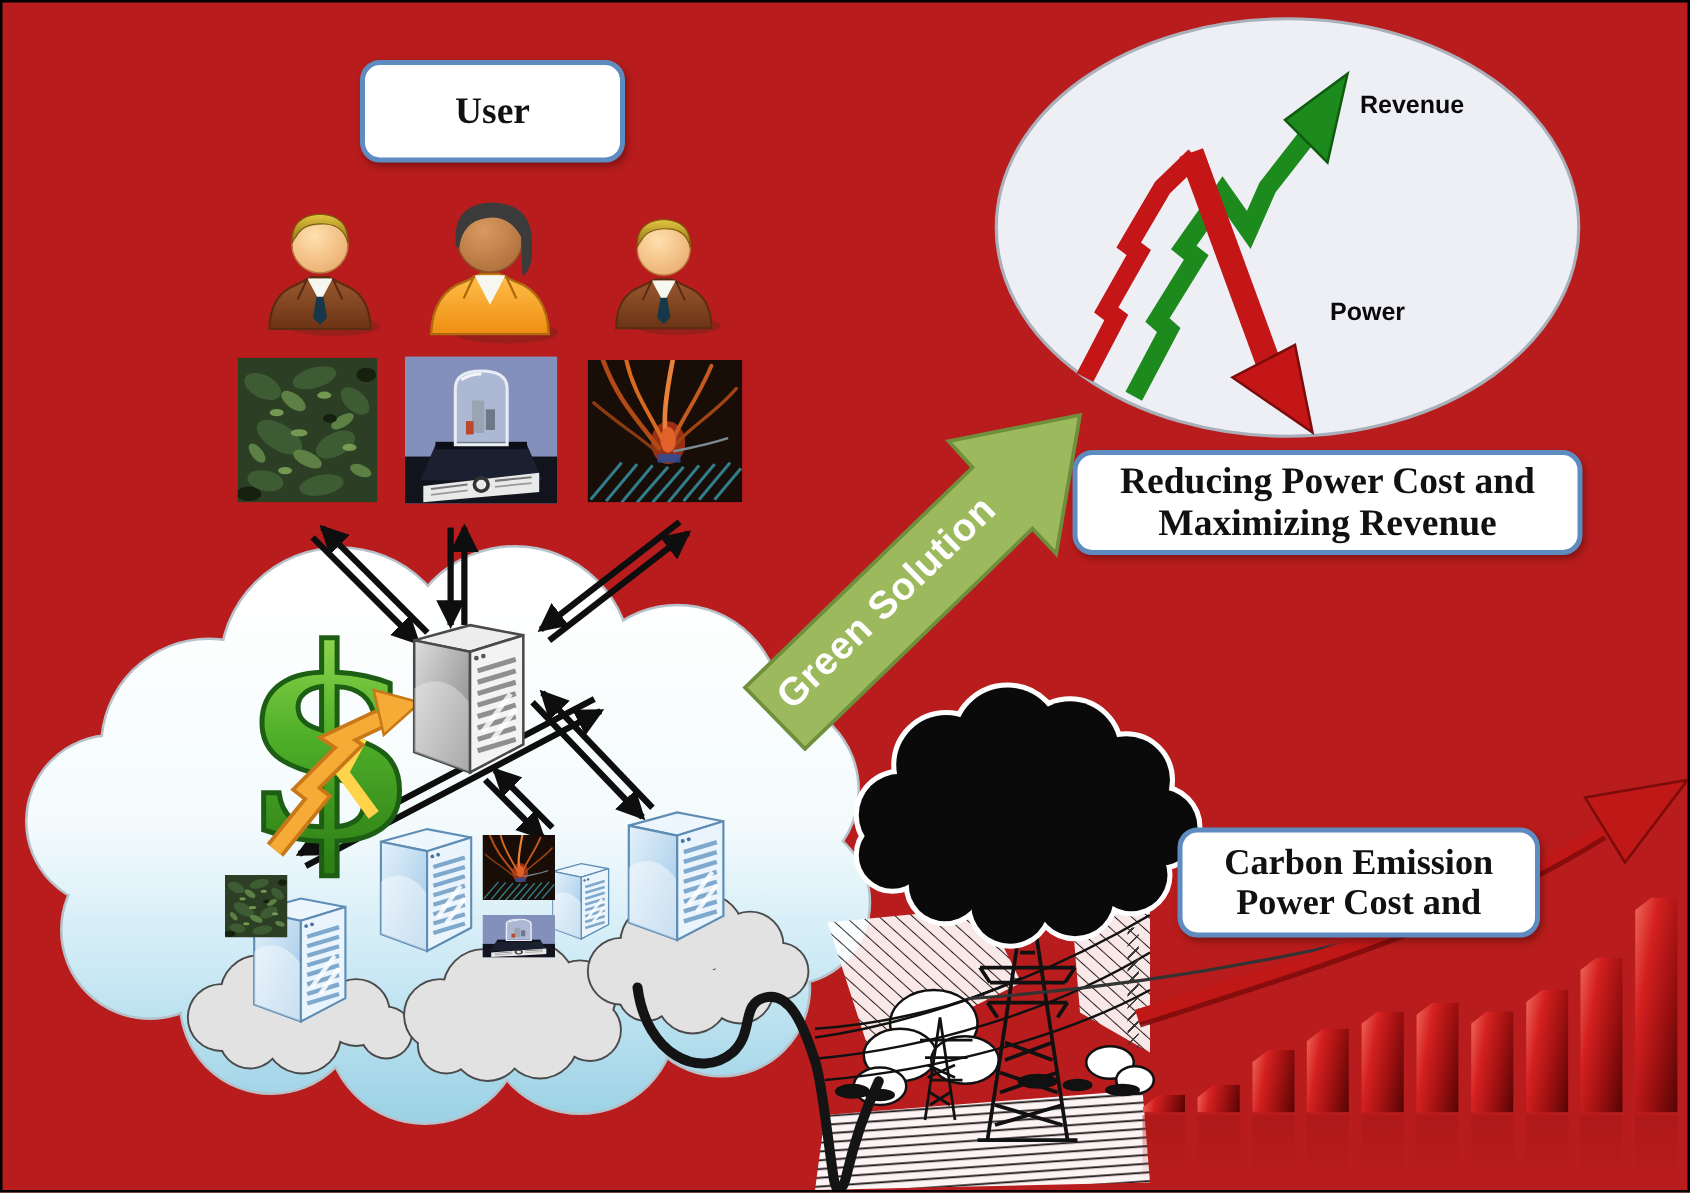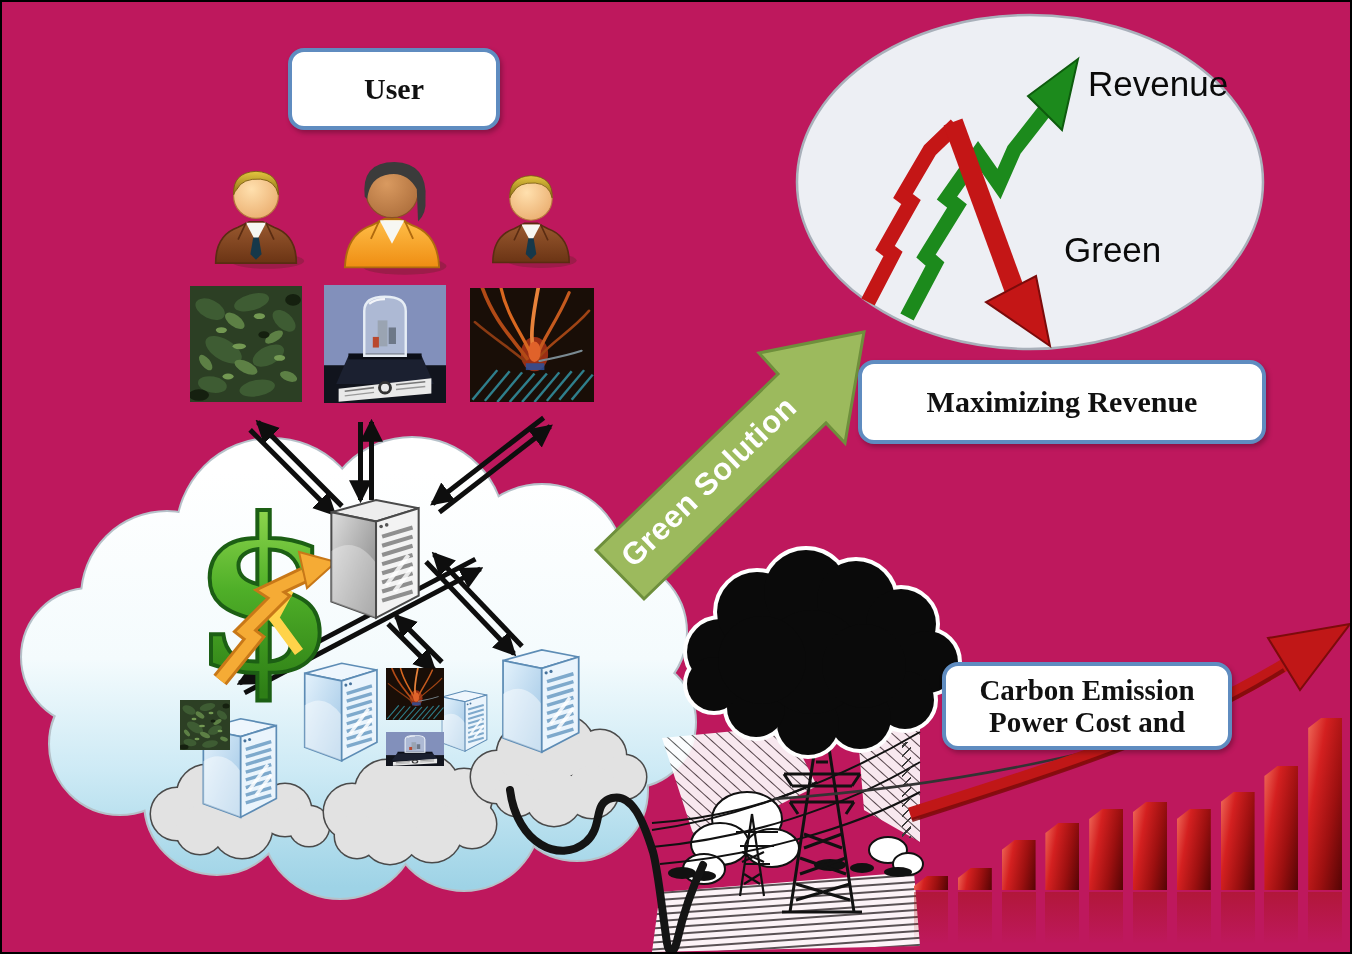--- a/index.html
+++ b/index.html
@@ -1,31 +1,31 @@
 <!DOCTYPE html>
 <html><head>
 <meta charset="utf-8">
 <style>
   html,body{margin:0;padding:0;background:#888;}
-  #canvas{position:relative;width:1348px;height:950px;background:#be185d;border:2px solid #000;
+  #canvas{position:relative;width:1348px;height:950px;background:#b91c1c;border:2px solid #000;
           overflow:hidden;font-family:"Liberation Sans",sans-serif;}
   svg.layer{position:absolute;left:0;top:0;width:1352px;height:954px;pointer-events:none;}
   #layer-bg{z-index:1} #layer-redcurve{z-index:3} #layer-arrows{z-index:4} #layer-fig{z-index:5}
 
   .label-box{position:absolute;z-index:7;background:#fff;border:4px solid #5f8cc0;border-radius:16px;
     display:flex;flex-direction:column;align-items:center;justify-content:center;
     font-family:"Liberation Serif",serif;font-weight:bold;color:#111;
     box-shadow:2px 3px 5px rgba(0,0,0,.28);line-height:1.12;text-align:center;}
   #box-user-apps{left:286px;top:46px;width:204px;height:74px;font-size:30px;}
   #box-reducing{left:856px;top:358px;width:400px;height:76px;font-size:30px;}
   #box-powercost{left:940px;top:660px;width:282px;height:80px;font-size:29px;}
   #box-clouddc{left:192px;top:878px;width:312px;height:50px;font-size:31px;}
 
   .figure{position:absolute;z-index:5;}
-  .ellipse-label{position:absolute;z-index:6;font-weight:normal;color:#0a0a0a;font-size:35px;line-height:32px;}
+  .ellipse-label{position:absolute;z-index:6;font-weight:bold;color:#0a0a0a;font-size:20px;line-height:32px;}
   #revenue-label{left:1086px;top:66px;}
   #power-label{left:1062px;top:232px;}
 
   #green-solution-text{position:absolute;z-index:6;left:577px;top:462px;width:260px;text-align:center;
     transform:rotate(-44deg);color:#fff;font-weight:bold;font-size:31px;letter-spacing:.5px;}
 
   
   #barchart{position:absolute;z-index:2;left:906px;top:706px;width:446px;height:246px;}
   .bar{position:absolute;width:34px;bottom:64px;
     background:linear-gradient(100deg,#ef6a5a 0%,#d42020 30%,#9c1010 65%,#540404 100%);
@@ -513,29 +513,30 @@
     </svg>
 <svg class="figure" style="left:468px;top:286px" width="124" height="114" viewBox="0 0 100 100" preserveAspectRatio="none">
       <use href="#sym-img-wires"></use>
     </svg>
 
 <div class="label-box" id="box-user-apps">
   <span>User</span>
 </div>
 
 <div class="label-box" id="box-reducing">
+  <span>Reducing Power Cost and</span>
   <span>Maximizing Revenue</span>
 </div>
 
 <div class="label-box" id="box-powercost">
   <span>Carbon Emission</span>
   <span>Power Cost and</span>
 </div>
 
 
 <div class="ellipse-label" id="revenue-label">Revenue</div>
 <div class="ellipse-label" id="power-label">
-  <div>Green</div>
+  <div>Power</div>
 </div>
 
 <div id="green-solution-text">Green Solution</div>
 
 </div>
 
 </body></html>

